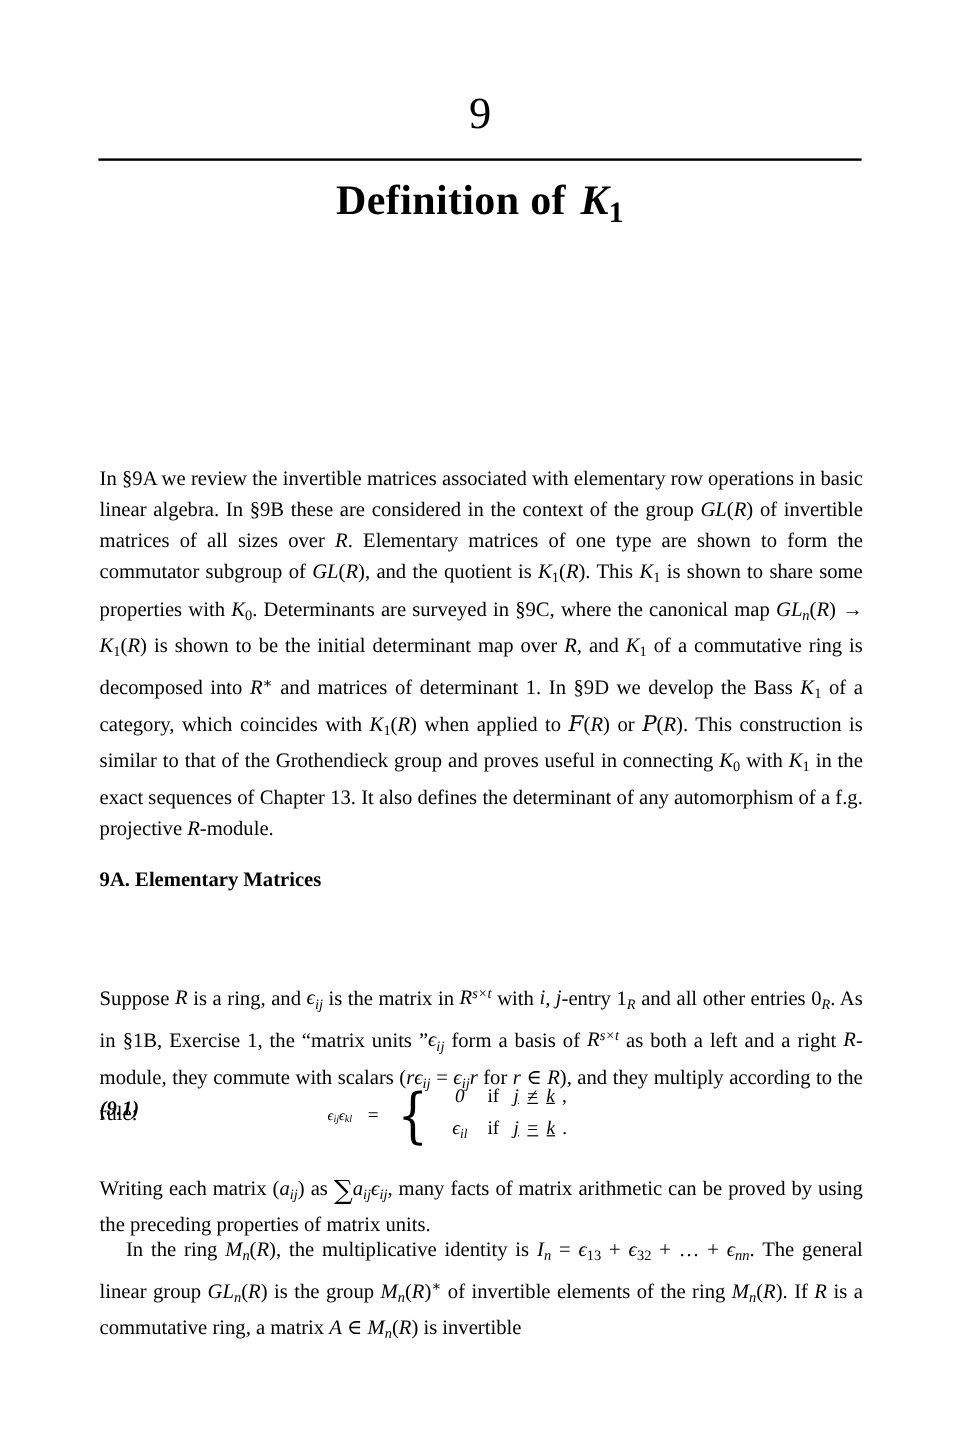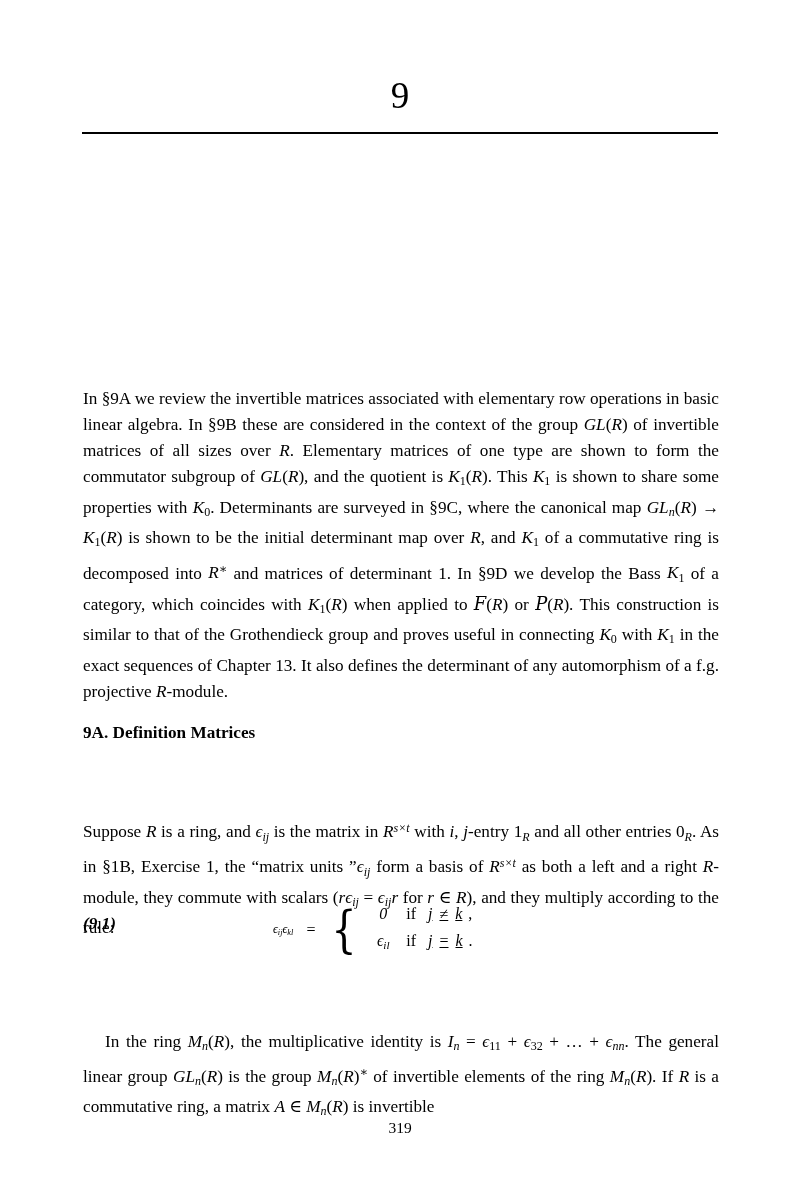--- a/index.html
+++ b/index.html
@@ -202,20 +202,23 @@
 </style>
 </head>
 <body>
 
 <div class="page">
 
   <div class="chapter-number">9</div>
 
   <div class="head-rule"></div>
 
+  <div class="chapter-title">
+    <span>Definition of </span><span class="mathvar"><span>K</span><span class="sub-up">1</span></span>
+  </div>
 
   <div class="textblock abstract" id="abstract-block">
     In §9A we review the invertible matrices associated with elementary row
     operations in basic linear algebra. In §9B these are considered in the
     context of the group <span class="mi">GL</span>(<span class="mi">R</span>)
     of invertible matrices of all sizes over <span class="mi">R</span>.
     Elementary matrices of one type are shown to form the commutator subgroup
     of <span class="mi">GL</span>(<span class="mi">R</span>), and the quotient
     is <span class="mi">K</span><span class="sub-up">1</span>(<span class="mi">R</span>).
     This <span class="mi">K</span><span class="sub-up">1</span> is shown to
@@ -231,21 +234,21 @@
     coincides with <span class="mi">K</span><span class="sub-up">1</span>(<span class="mi">R</span>)
     when applied to <span class="script">F</span>(<span class="mi">R</span>) or
     <span class="script">P</span>(<span class="mi">R</span>). This construction
     is similar to that of the Grothendieck group and proves useful in connecting
     <span class="mi">K</span><span class="sub-up">0</span> with
     <span class="mi">K</span><span class="sub-up">1</span> in the exact sequences
     of Chapter 13. It also defines the determinant of any automorphism of a f.g.
     projective <span class="mi">R</span>-module.
   </div>
 
-  <div class="section-heading">9A. Definition Matrices</div>
+  <div class="section-heading">9A. Elementary Matrices</div>
 
   <div class="textblock para-units">
     Suppose <span class="mi">R</span> is a ring, and
     <span class="mi">ϵ</span><span class="sub">ij</span> is the matrix in
     <span class="mi">R</span><span class="sup">s×t</span> with
     <span class="mi">i</span>, <span class="mi">j</span>-entry
     1<span class="sub">R</span> and all other entries
     0<span class="sub">R</span>. As in §1B, Exercise 1, the “matrix units
     ”<span class="mi">ϵ</span><span class="sub">ij</span> form a basis of
     <span class="mi">R</span><span class="sup">s×t</span> as both a left and a
@@ -278,31 +281,36 @@
           <span class="case-if">if</span>
           <span class="case-cond">
             <span>j</span><span class="op">=</span><span>k</span>
           </span>
           <span class="case-end">.</span>
         </span>
       </span>
     </div>
   </div>
 
+  <div class="textblock para-writing">
+    Writing each matrix (<span class="mi">a</span><span class="sub">ij</span>) as
+    <span class="sumsym">∑</span><span class="mi">a</span><span class="sub">ij</span><span class="mi">ϵ</span><span class="sub">ij</span>,
+    many facts of matrix arithmetic can be proved by using the preceding
+    properties of matrix units.
+  </div>
 
   <div class="textblock para-ring indent">
     In the ring <span class="mi">M</span><span class="sub">n</span>(<span class="mi">R</span>),
     the multiplicative identity is <span class="mi">I</span><span class="sub">n</span> =
-    <span class="mi">ϵ</span><span class="sub-up">11</span> +
+    <span class="mi">ϵ</span><span class="sub-up">13</span> +
     <span class="mi">ϵ</span><span class="sub-up">32</span> + … +
     <span class="mi">ϵ</span><span class="sub">nn</span>. The general linear
     group <span class="mi">GL</span><span class="sub">n</span>(<span class="mi">R</span>)
     is the group <span class="mi">M</span><span class="sub">n</span>(<span class="mi">R</span>)<span class="sup-up">∗</span>
     of invertible elements of the ring
     <span class="mi">M</span><span class="sub">n</span>(<span class="mi">R</span>).
     If <span class="mi">R</span> is a commutative ring, a matrix
     <span class="mi">A</span> ∈ <span class="mi">M</span><span class="sub">n</span>(<span class="mi">R</span>)
     is invertible
   </div>
 
-  <div class="page-number">319</div>
 
 </div>
 
 </body></html>

